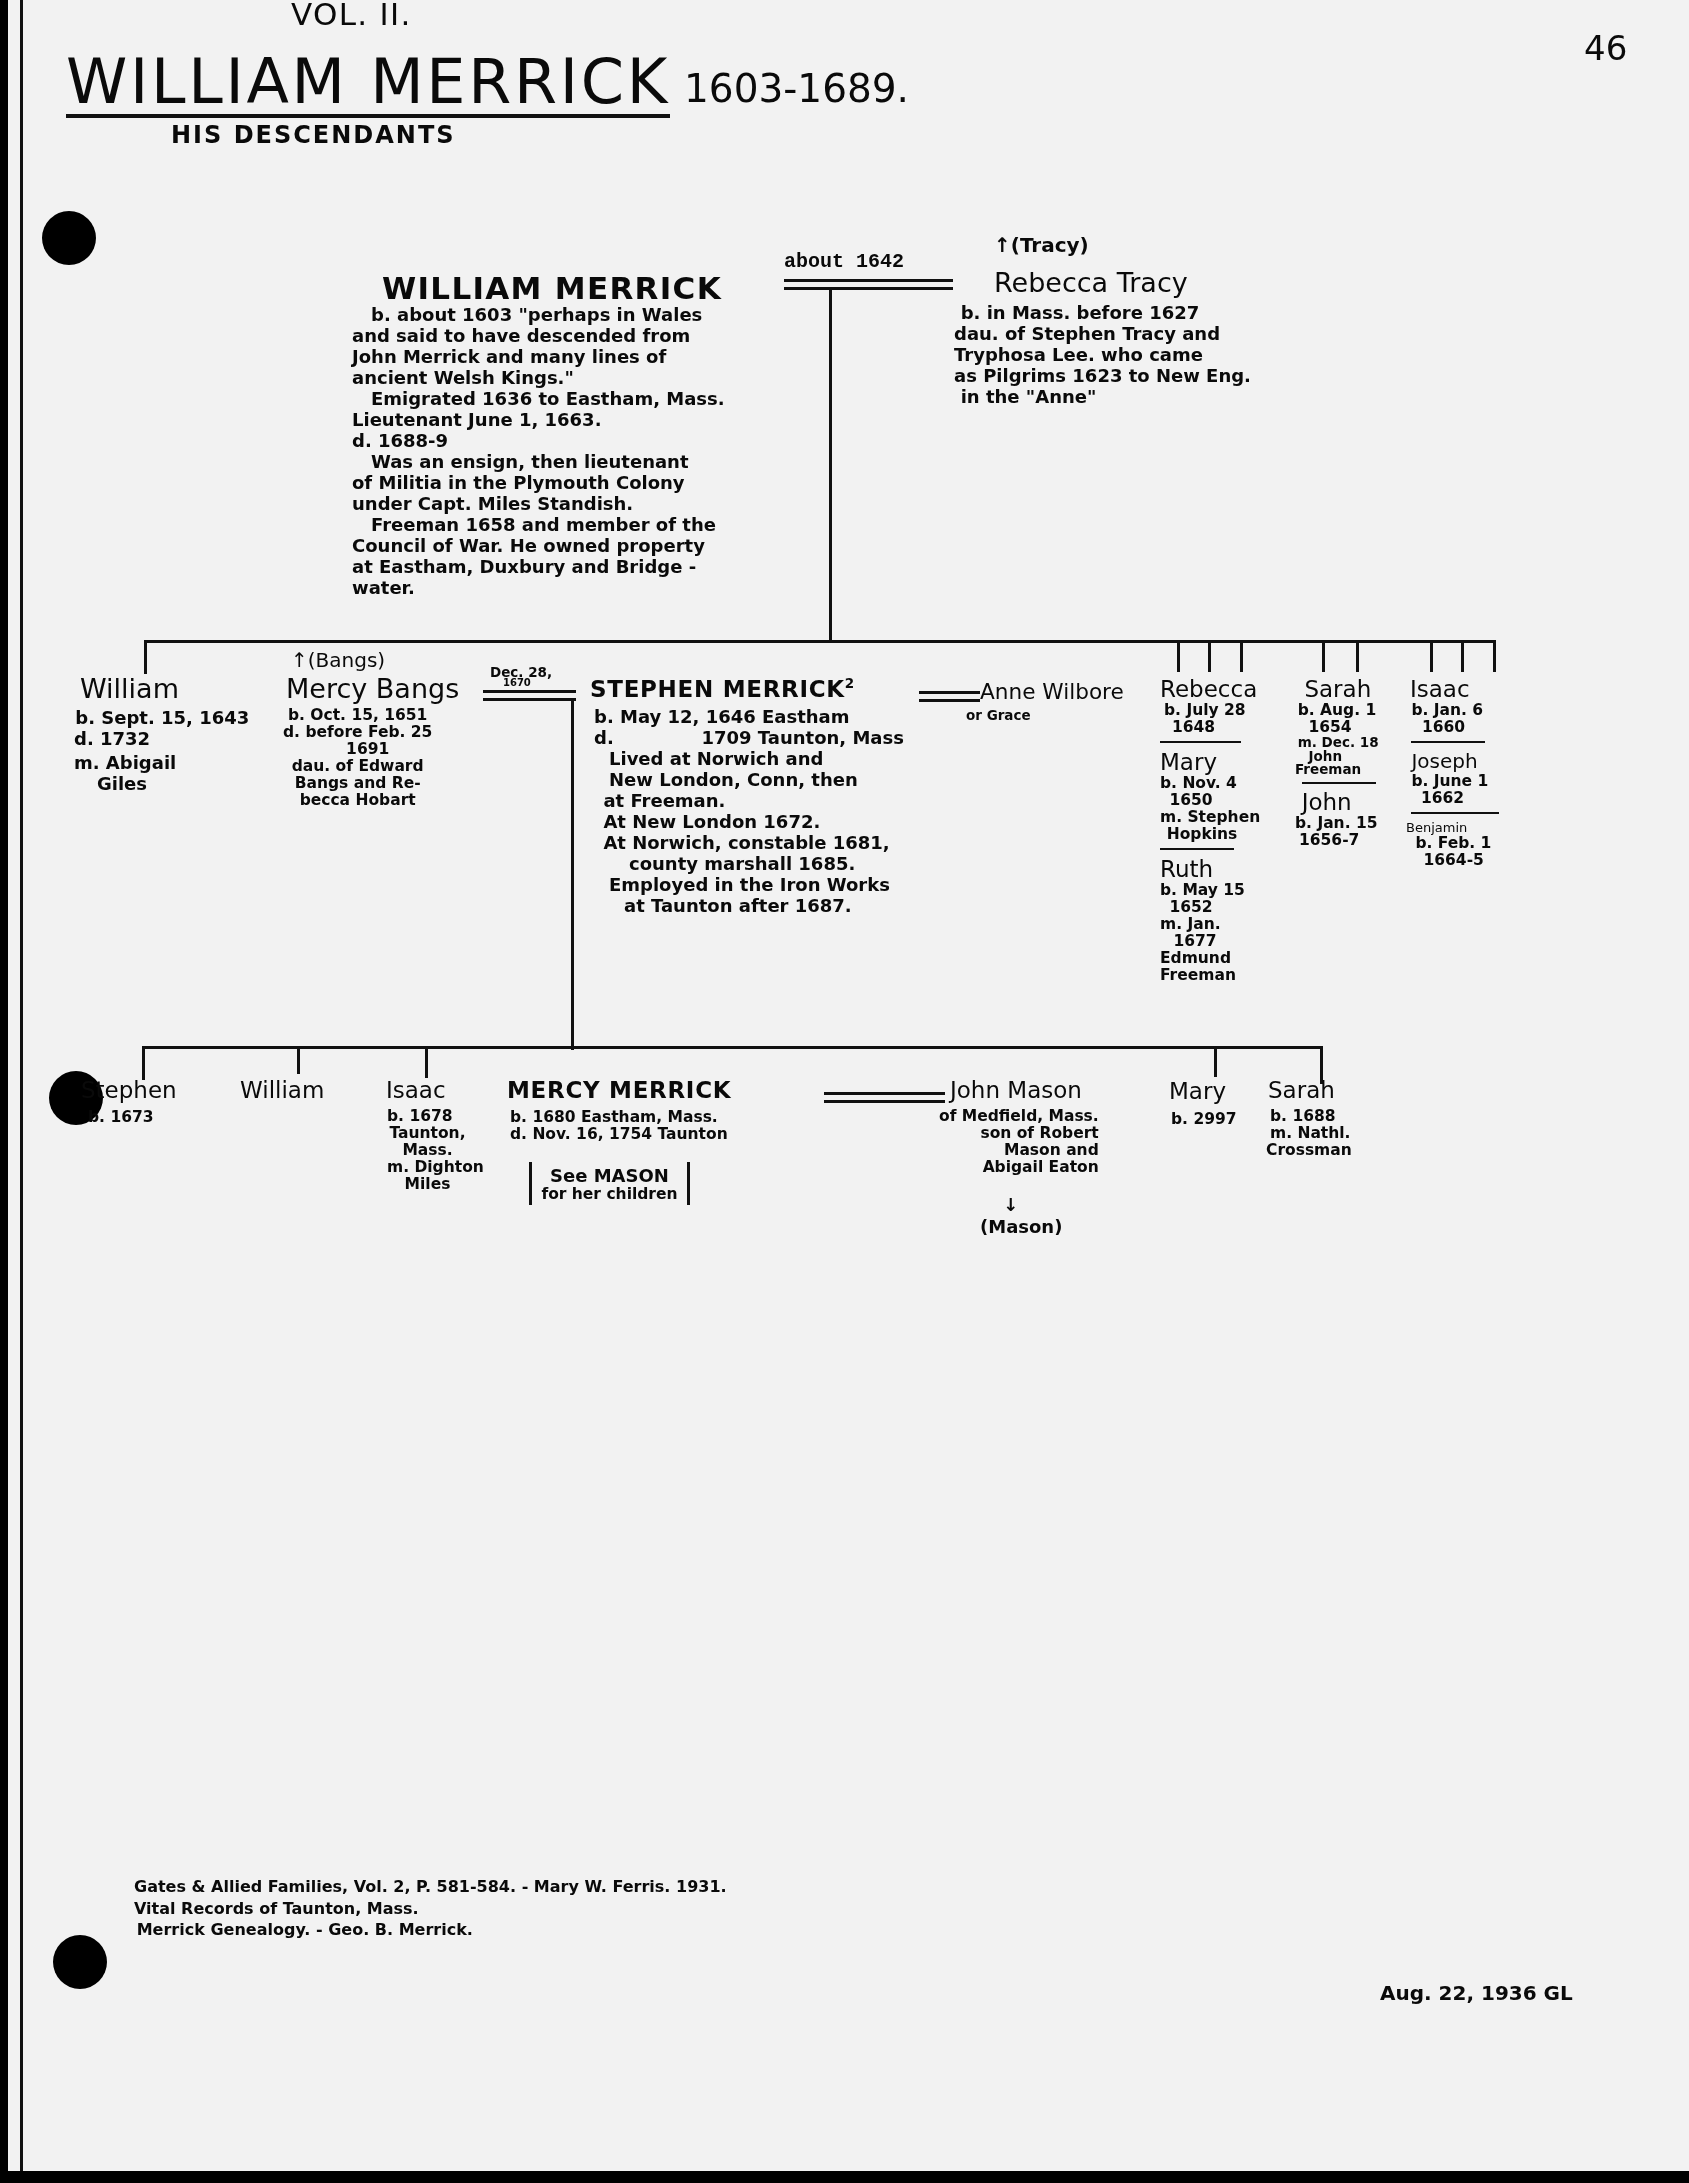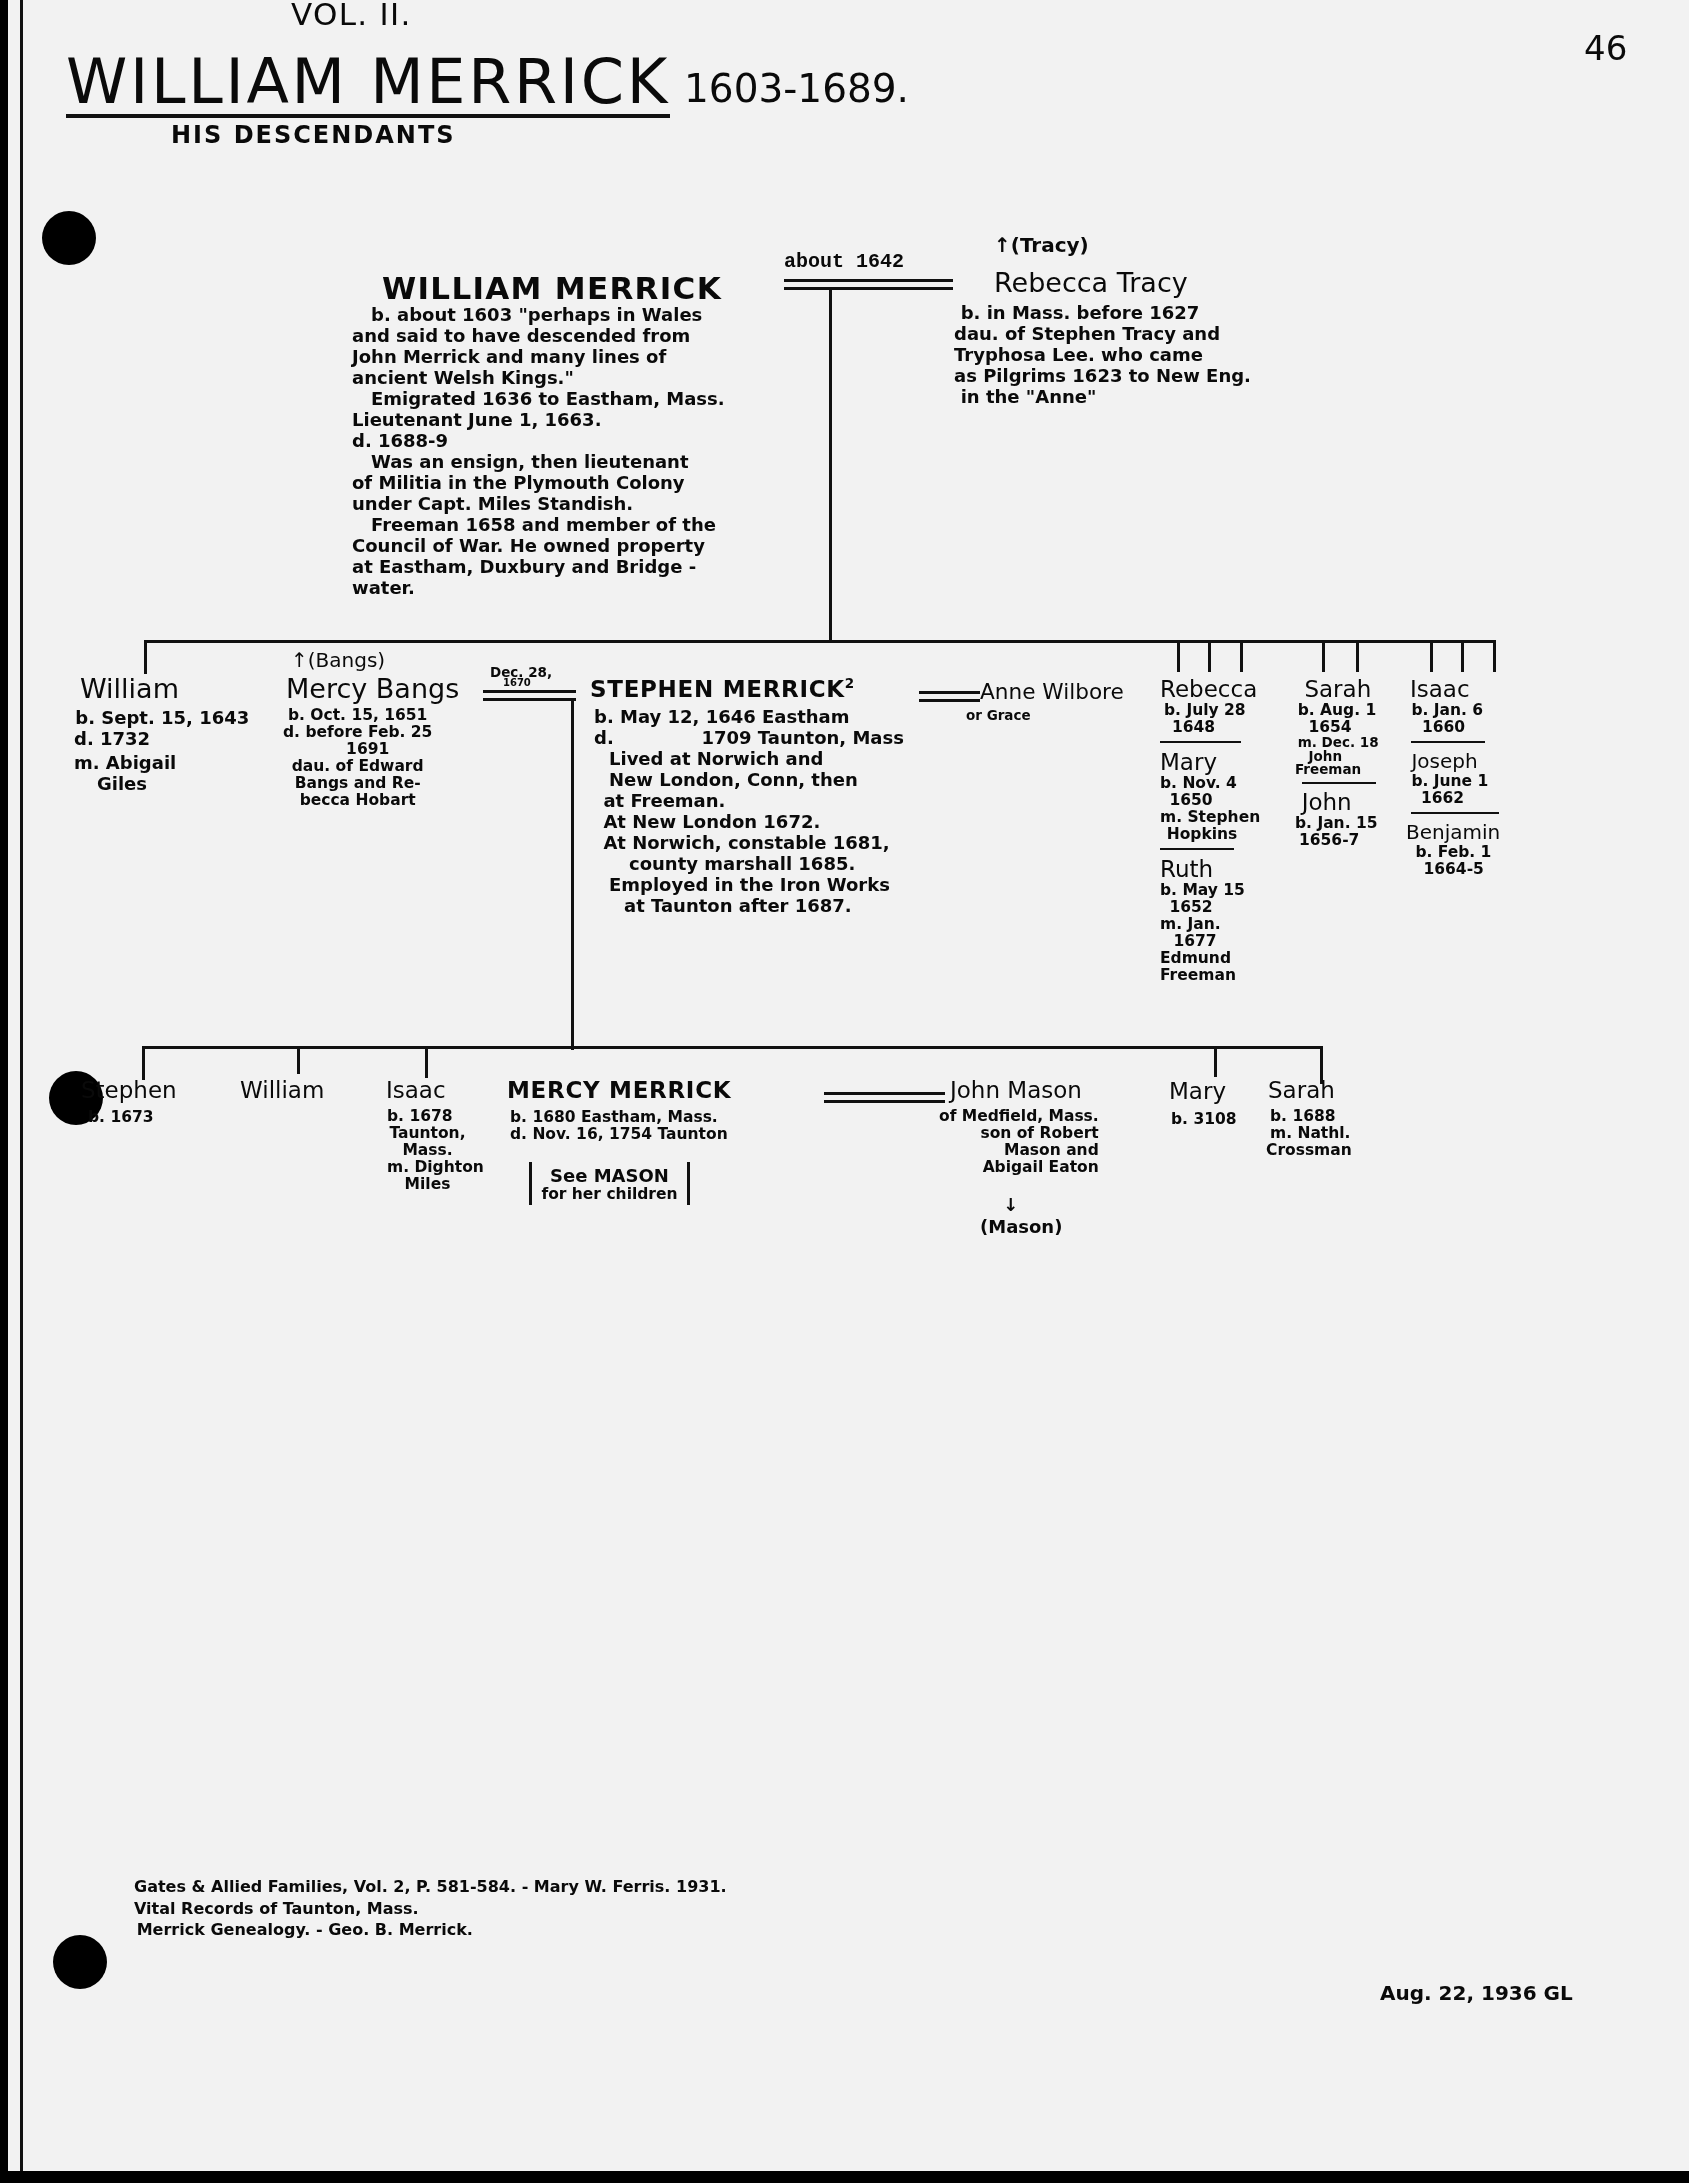--- a/index.html
+++ b/index.html
@@ -175,21 +175,21 @@
 
 <div class="abs" style="left:1406px;top:676px;">
   <span class="name-sm block" style="font-weight:normal;padding-left:4px">Isaac</span>
   <span class="detail-sm block" style="padding-left:5.4px">b. Jan. 6</span>
   <span class="detail-sm block" style="padding-left:16px">1660</span>
   <div class="sep" style="width:74px;margin-left:5.4px"></div>
   <span class="name-sm block" style="font-weight:normal;padding-left:5.4px;font-size:20px">Joseph</span>
   <span class="detail-sm block" style="padding-left:5.4px">b. June 1</span>
   <span class="detail-sm block" style="padding-left:15px">1662</span>
   <div class="sep" style="width:88px;margin-left:5.4px"></div>
-  <span class="name-sm block" style="font-weight:normal;font-size:20px">Benjamin</span>
+  <span class="name-sm block" style="font-weight:normal;font-size:13px">Benjamin</span>
   <span class="detail-sm block" style="padding-left:9.4px">b. Feb. 1</span>
   <span class="detail-sm block" style="padding-left:17.5px">1664-5</span>
 </div>
 
 <div class="hline" style="left:142px;top:1046px;width:1181px;"></div>
 <div class="vline" style="left:142px;top:1046px;height:34px;"></div>
 <div class="vline" style="left:297px;top:1046px;height:28px;"></div>
 <div class="vline" style="left:425px;top:1046px;height:32px;"></div>
 <div class="vline" style="left:1214px;top:1046px;height:31px;"></div>
 <div class="vline" style="left:1320px;top:1046px;height:38px;"></div>
@@ -223,21 +223,21 @@
 <div class="abs" style="left:939px;top:1108px;text-align:right;">
   <span class="detail-sm block">of Medfield, Mass.</span>
   <span class="detail-sm block">son of Robert</span>
   <span class="detail-sm block" style="padding-left:2.7px">Mason and</span>
   <span class="detail-sm block" style="padding-left:2.7px">Abigail Eaton</span>
 </div>
 <div class="abs detail" style="left:1003px;top:1194px;">↓</div>
 <div class="abs detail" style="left:980px;top:1216px;">(Mason)</div>
 
 <div class="abs name-sm" style="left:1169px;top:1078px;font-weight:normal;">Mary</div>
-<div class="abs detail-sm" style="left:1171px;top:1111px;">b. 3108</div>
+<div class="abs detail-sm" style="left:1171px;top:1111px;">b. 2997</div>
 
 <div class="abs name-sm" style="left:1268px;top:1077px;font-weight:normal;">Sarah</div>
 <div class="abs" style="left:1266px;top:1108px;">
   <span class="detail-sm block" style="padding-left:4px">b. 1688</span>
   <span class="detail-sm block" style="padding-left:4px">m. Nathl.</span>
   <span class="detail-sm block">Crossman</span>
 </div>
 
 <div class="abs" style="left:134px;top:1876px;">
   <span class="sources block">Gates &amp; Allied Families, Vol. 2, P. 581-584. - Mary W. Ferris. 1931.</span>

